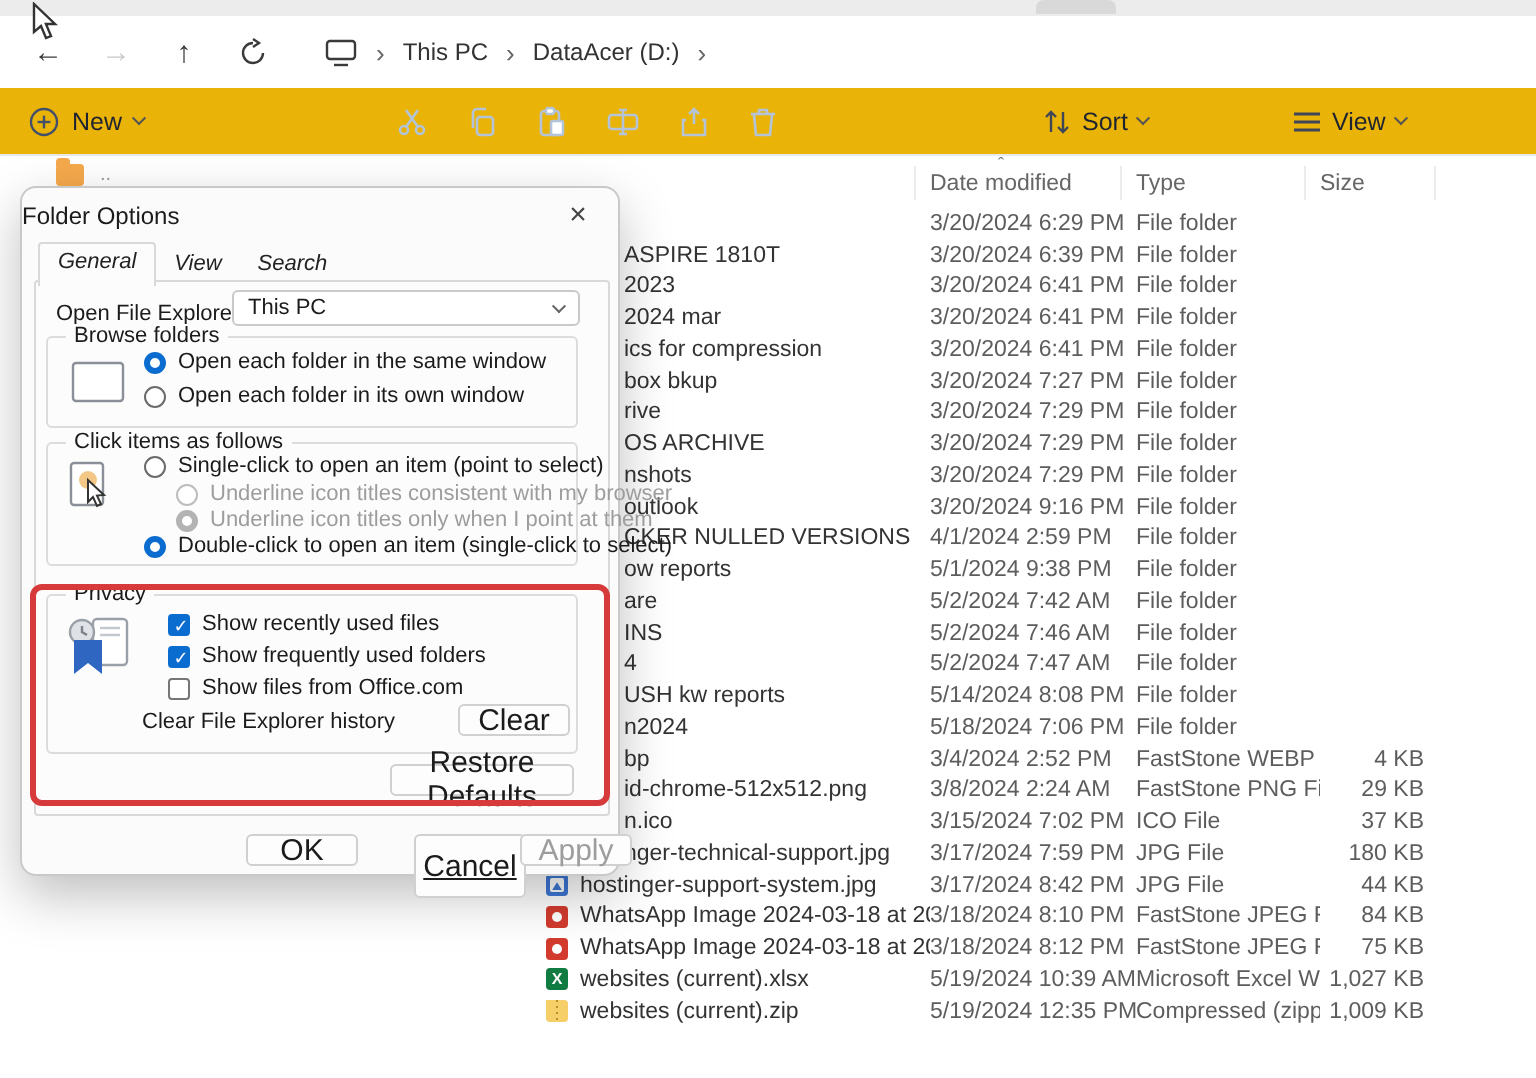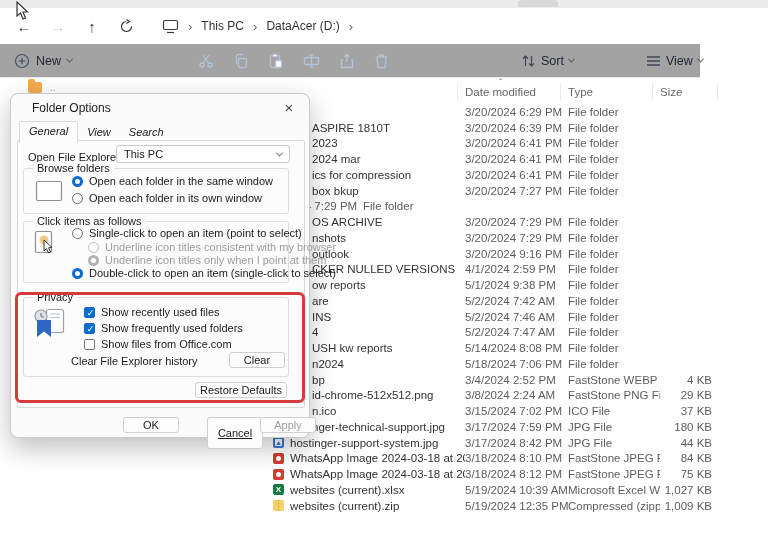--- a/index.html
+++ b/index.html
@@ -19,21 +19,21 @@
   .navbtn.disabled { color:#c9c9c9; }
   .nav-back { margin-left:10px; }
   .nav-fwd { margin-left:6px; }
   .nav-up { margin-left:6px; }
   .nav-refresh { margin-left:6px; display:flex; justify-content:center; }
   .addressbar { display:flex; align-items:center; margin-left:22px; gap:9px; font-size:12px; color:#333; }
   .crumb-sep { color:#666; font-size:13px; }
   .crumb { white-space:nowrap; }
 
   
-  .toolbar { position:absolute; left:0; top:44px; width:700px; height:34px; display:flex; align-items:center; border-bottom:1px solid #e9e9e9; background:#a3a3a3;gap:46px; }
+  .toolbar { position:absolute; left:0; top:44px; width:768px; height:34px; display:flex; align-items:center; border-bottom:1px solid #e9e9e9; background:#eab308;gap:46px; }
   .tb-new { display:flex; align-items:center; gap:6px; margin-left:14px; font-size:12.5px; color:#1f2430; }
   .tb-sep { width:1px; height:20px; background:#e6e6e6; margin-left:16px; }
   .tb-icons { display:flex; align-items:center; gap:19px; margin-left:18px; }
   .tb-group { display:flex; align-items:center; gap:5px; font-size:12.5px; color:#1f2430; }
   .tb-sort { margin-left:24px; }
   .tb-view { margin-left:26px; }
   .tb-more { margin-left:26px; font-size:14px; letter-spacing:1px; color:#333; }
   .chev { width:6px; height:6px; border-right:1.4px solid #555; border-bottom:1.4px solid #555; transform:rotate(45deg) translate(-1px,-1px); display:inline-block; }
   .chev.small { width:5px; height:5px; }
 
@@ -69,21 +69,21 @@
   .ficon.faststone { background:#d23b2e; }
   .ficon.faststone::after { content:""; position:absolute; left:3px; top:3px; width:5px; height:5px; background:#fff; border-radius:50%; }
   .ficon.excel { background:#107c41; }
   .ficon.excel::after { content:"X"; position:absolute; left:0; top:0; width:11px; height:11px; color:#fff; font-size:8px; font-weight:bold; text-align:center; line-height:11px; }
   .ficon.zip { background:#f6cf68; border-radius:1px 2px 2px 2px; }
   .ficon.zip::before { content:""; position:absolute; left:0; top:-2px; width:5px; height:3px; background:#f6cf68; border-radius:1px 1px 0 0; }
   .ficon.zip::after { content:""; position:absolute; left:5px; top:0; width:1px; height:11px; background:repeating-linear-gradient(to bottom,#b98e2f 0 1px,#f6cf68 1px 3px); }
 
   
   .dialog { position:absolute; left:10px; top:93px; width:300px; height:345px; background:#fbfbfb; border:1px solid #c9c9c9; border-radius:8px; box-shadow:0 10px 26px rgba(0,0,0,.25); z-index:20; font-size:11px; color:#1b1b1b; }
-  .dlg-title { position:absolute; left:21px; top:7px; font-size:12px; }
+  .dlg-title { position:absolute; left:0; top:7px; font-size:12px; }
   .dlg-close { position:absolute; right:8px; top:3px; width:24px; height:22px; text-align:center; line-height:22px; font-size:15px; color:#444; cursor:default; }
 
   .dlg-tabs { position:absolute; left:8px; top:26px; display:flex; align-items:flex-end;font-style:italic; }
   .dlg-tab { padding:3px 9px 4px; color:#222; }
   .dlg-tab.selected { background:#fcfcfc; border:1px solid #d9d9d9; border-bottom:none; border-radius:2px 2px 0 0; position:relative; z-index:2; top:1px; padding-bottom:6px; }
 
   .dlg-page { position:absolute; left:6px; top:46px; width:288px; height:268px; background:#fcfcfc; border:1px solid #d9d9d9; border-radius:2px; }
 
   .open-label { position:absolute; left:17px; top:57px; }
   .combo { position:absolute; left:105px; top:51px; width:174px; height:18px; background:#fff; border:1px solid #c9c9c9; border-radius:3px; display:flex; align-items:center; padding:0 7px; justify-content:space-between; }
@@ -98,21 +98,21 @@
   .opt-row { position:absolute; display:flex; align-items:center; gap:6px; white-space:nowrap; }
   .radio { width:11px; height:11px; border-radius:50%; border:1px solid #6b6b6b; background:#fff; flex:0 0 11px; }
   .radio.sel { border:3.5px solid #0b6cd0; }
   .radio.dis { border-color:#bdbdbd; }
   .radio.dis.sel { border:3.5px solid #b3b3b3; }
   .opt-row.dis { color:#9d9d9d; }
   .checkbox { width:11px; height:11px; border-radius:2px; border:1px solid #767676; background:#fff; flex:0 0 11px; position:relative; }
   .checkbox.on { background:#0b6cd0; border-color:#0b6cd0; }
   .checkbox.on::after { content:"✓"; position:absolute; left:0; top:-1px; width:11px; text-align:center; color:#fff; font-size:9px; line-height:12px; }
 
-  .dlg-btn { position:absolute; background:#fdfdfd; border:1px solid #d0d0d0; border-radius:3px; text-align:center; font-size:11px; color:#1b1b1b; display:flex; align-items:center; justify-content:center; }
+  .dlg-btn { position:absolute; background:#fdfdfd; border:1px solid #d0d0d0; border-radius:3px; text-align:center; font-size:15px; color:#1b1b1b; display:flex; align-items:center; justify-content:center; }
   .dlg-btn.disabled { color:#9d9d9d; }
   .btn-clear { left:218px; top:258px; width:56px; height:16px; }
   .btn-restore { left:184px; top:288px; width:92px; height:16px; }
   .btn-ok { left:112px; top:323px; width:56px; height:16px; }
   .btn-cancel { left:196px; top:323px; width:56px; height:32px;text-decoration:underline; }
   .btn-apply { left:249px; top:323px; width:56px; height:16px; }
 
   .clear-label { position:absolute; left:60px; top:261px; }
 
   .redbox { position:absolute; left:4px; top:198px; width:290px; height:111px; border:3px solid #d73a3a; border-radius:6px; pointer-events:none; z-index:5; }
@@ -280,20 +280,23 @@
         </div>
         <div class="frow">
           <div class="c-name covered">
             <span>box bkup</span>
           </div>
           <div class="c-date">3/20/2024 7:27 PM</div>
           <div class="c-type">File folder</div>
           <div class="c-size"></div>
         </div>
         <div class="frow">
+          <div class="c-name covered">
+            <span>rive</span>
+          </div>
           <div class="c-date">3/20/2024 7:29 PM</div>
           <div class="c-type">File folder</div>
           <div class="c-size"></div>
         </div>
         <div class="frow">
           <div class="c-name covered">
             <span>OS ARCHIVE</span>
           </div>
           <div class="c-date">3/20/2024 7:29 PM</div>
           <div class="c-type">File folder</div>

